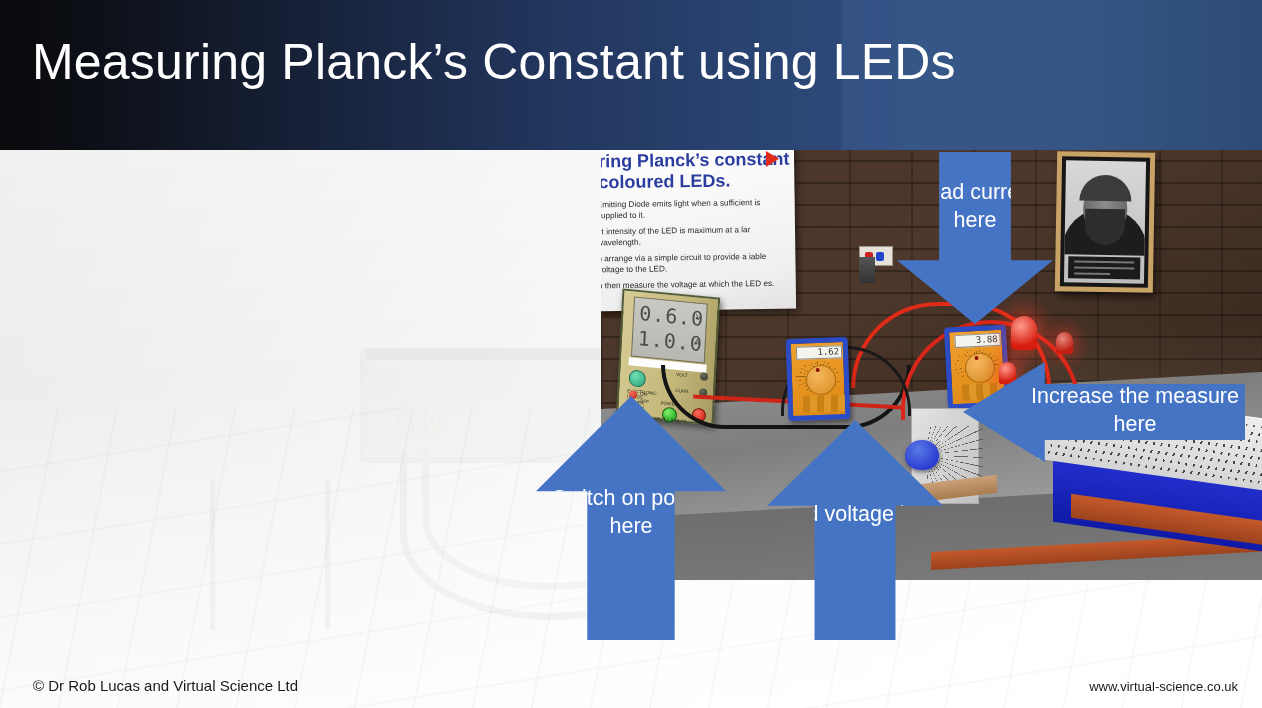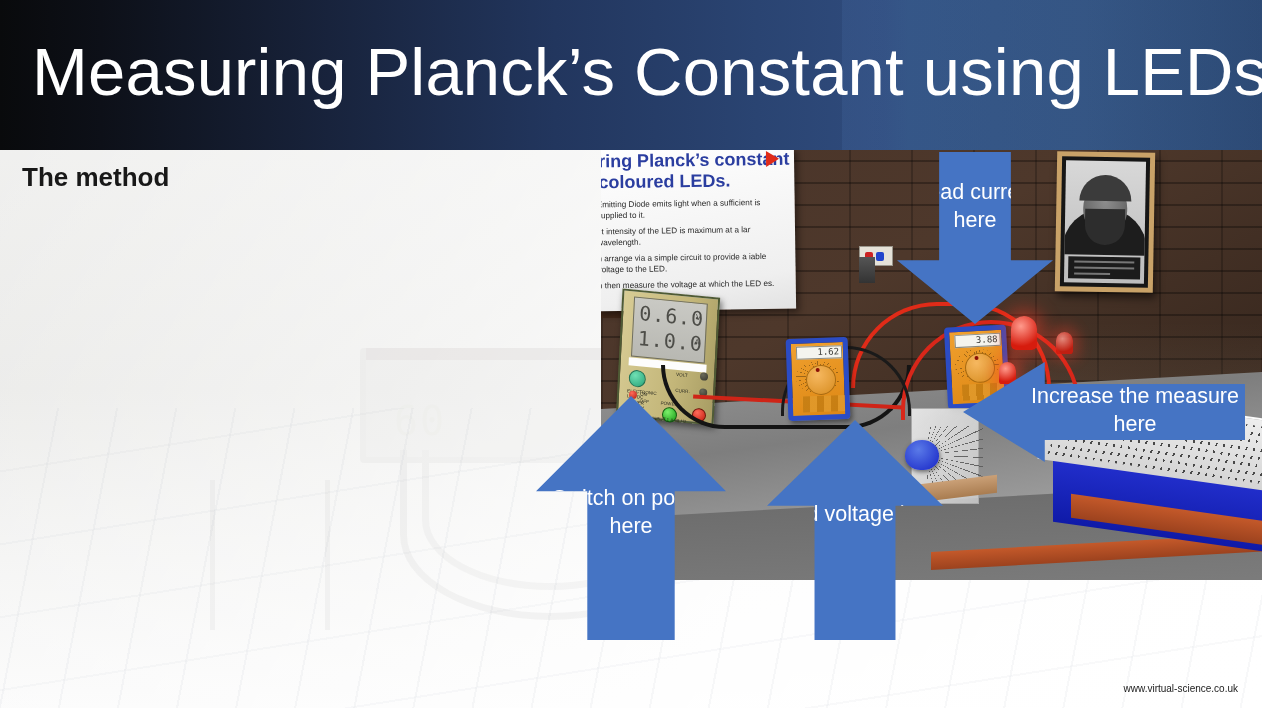--- a/index.html
+++ b/index.html
@@ -79,23 +79,22 @@
         #32527f 86%,
         #2b4872 100%);
   }
   .title-band .band-lighter {
     position:absolute; left: 842px; top: 0; right: 0; bottom: 0;
     background: linear-gradient(90deg, rgba(80,120,180,0.18), rgba(60,95,150,0.10));
   }
   .title-text {
     position: absolute;
     left: 0; right: 0; top: 33px;
-    text-align: center;
     color: #ffffff;
-    font-size: 67px;
+    font-size: 50px;
     font-weight: 400;
     letter-spacing: 0.2px;
     font-family: "Liberation Sans", sans-serif;
     white-space: nowrap;
     margin-left: 32px;
   }
 
   
   .body-col {
     position: absolute;
@@ -350,21 +349,21 @@
   #a-increase{ left: 963px; top: 362px; width: 282px; height: 100px; }
   #a-increase .lbl { top: 20px; left: 22%; width: 78%; }
 
   
   .foot-left {
     position: absolute; left: 33px; bottom: 14px;
     font-size: 15px; color: #1a1a1a;
   }
   .foot-right {
     position: absolute; right: 24px; bottom: 14px;
-    font-size: 10px; color: #1a1a1a;
+    font-size: 13px; color: #1a1a1a;
   }
 </style>
 </head>
 <body>
 
 <div class="slide">
 
   <div class="bg-wash"></div>
 
   <div class="bg-photo-ghost">
@@ -493,31 +492,31 @@
     <div class="breadboard-top">
       <div class="bb-holes"></div>
       <div class="bb-redline"></div>
     </div>
     <div class="pin" style="left:520px; top:252px;"></div>
     <div class="pin" style="left:575px; top:258px;"></div>
     <div class="pin" style="left:632px; top:266px;"></div>
   </div>
 
   <div class="body-col">
-    <div class="heading">The method</div>
   </div>
 
   <div class="arrow arrow-up" id="a-switch">
     <div class="lbl">Switch on power here</div>
   </div>
   <div class="arrow arrow-up" id="a-voltage">
     <div class="lbl">Read voltage here</div>
   </div>
   <div class="arrow arrow-down" id="a-current">
     <div class="lbl">Read current here</div>
   </div>
   <div class="arrow arrow-left" id="a-increase">
     <div class="lbl">Increase the measure here</div>
   </div>
 
+  <div class="foot-left">© Dr Rob Lucas and Virtual Science Ltd</div>
   <div class="foot-right">www.virtual-science.co.uk</div>
 
 </div>
 
 </body></html>

